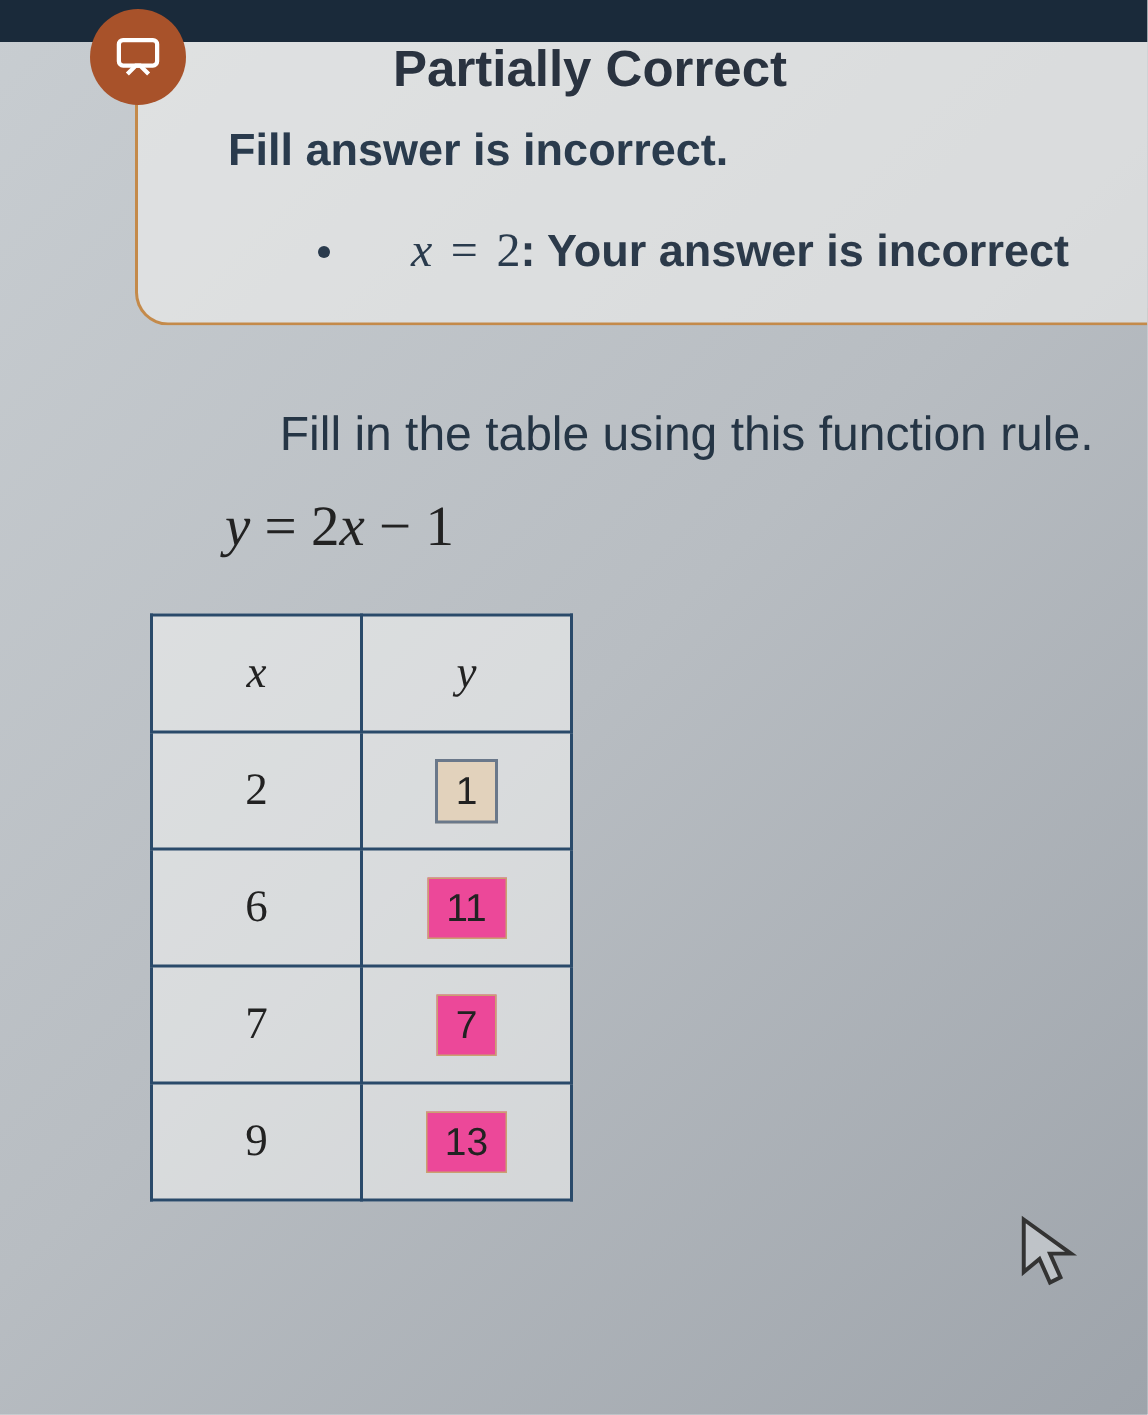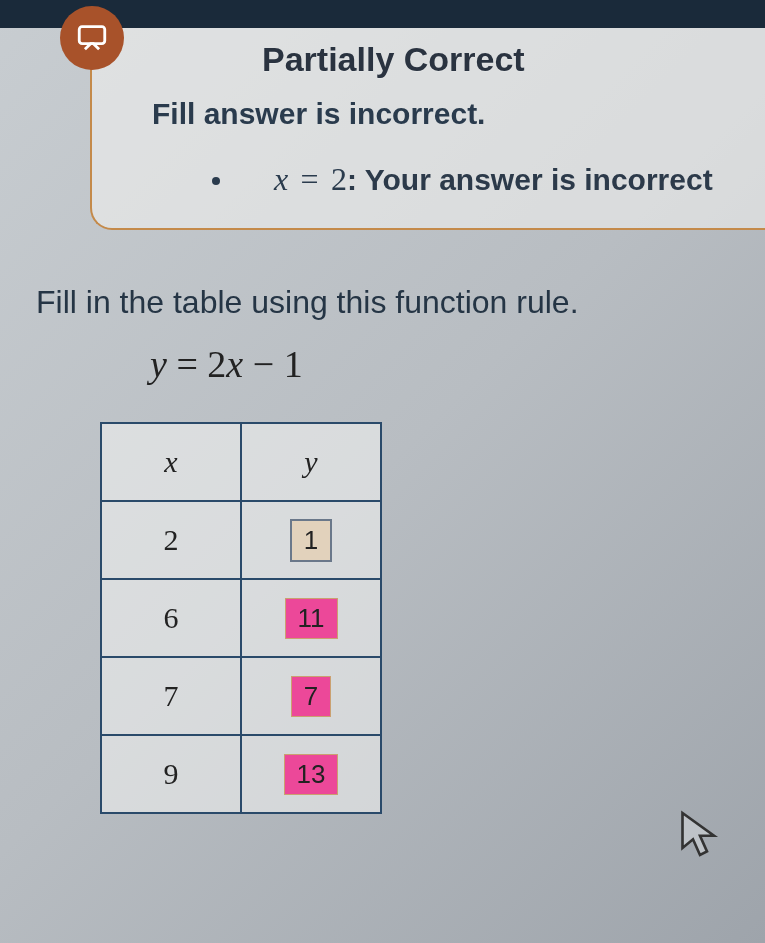--- a/index.html
+++ b/index.html
@@ -16,21 +16,21 @@
     height: 28px;
     width: 100%;
   }
   .feedback-box {
     margin: 0 0 0 90px;
     border: 2px solid #c48a4a;
     border-top: none;
     border-right: none;
     border-radius: 0 0 0 22px;
     background: rgba(240,240,238,0.6);
-    padding: 18px 20px 30px 60px;
+    padding: 5px 20px 30px 60px;
     position: relative;
   }
   .badge {
     position: absolute;
     left: -32px;
     top: -22px;
     width: 64px; height: 64px;
     border-radius: 50%;
     background: #a8522a;
     display: flex;
@@ -72,20 +72,21 @@
   .bullet-text .eq { font-family: "Times New Roman", serif; font-size: 32px; margin: 0 4px; }
   .bullet-text .num { font-family: "Times New Roman", serif; font-size: 32px; }
   .bullet-text .rest { font-weight: 600; color: #2c3a4a; }
 
   .instruction {
     font-size: 32px;
     color: #253545;
     margin: 52px 36px 20px 36px;
     font-weight: 400;
     line-height: 1.25;
+    text-align: right;
   }
   .equation {
     font-family: "Times New Roman", serif;
     font-size: 38px;
     color: #222;
     margin: 18px 0 36px 150px;
   }
   .equation .v { font-style: italic; }
   .table-wrap { margin-left: 100px; }
   table.fn {

